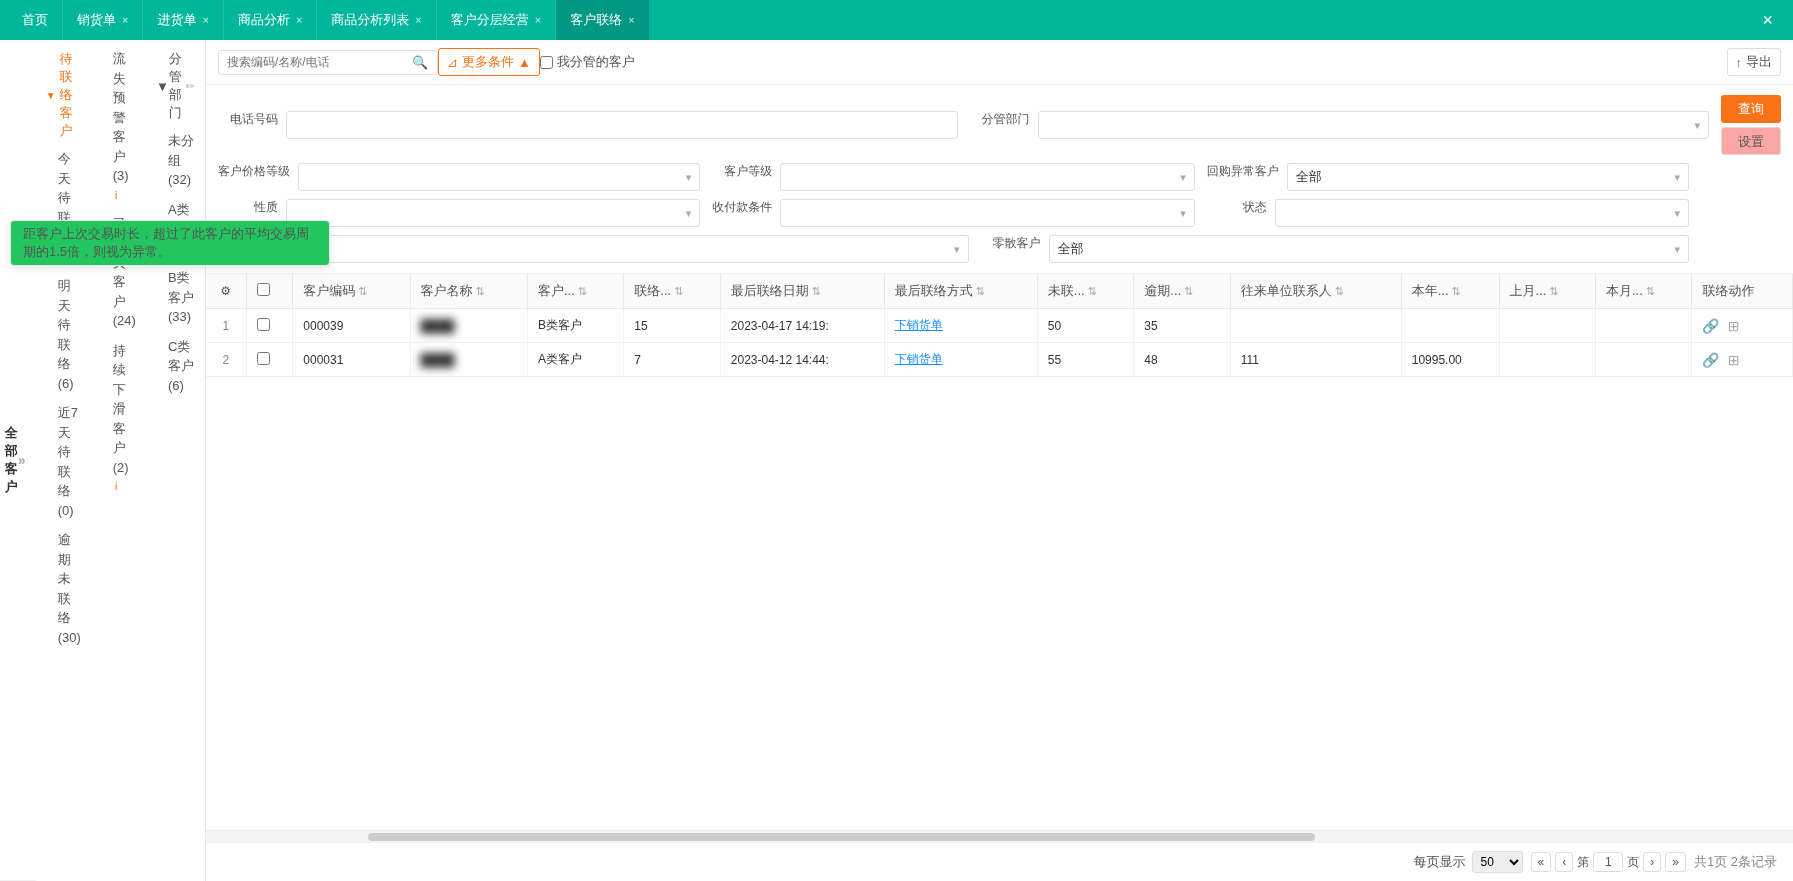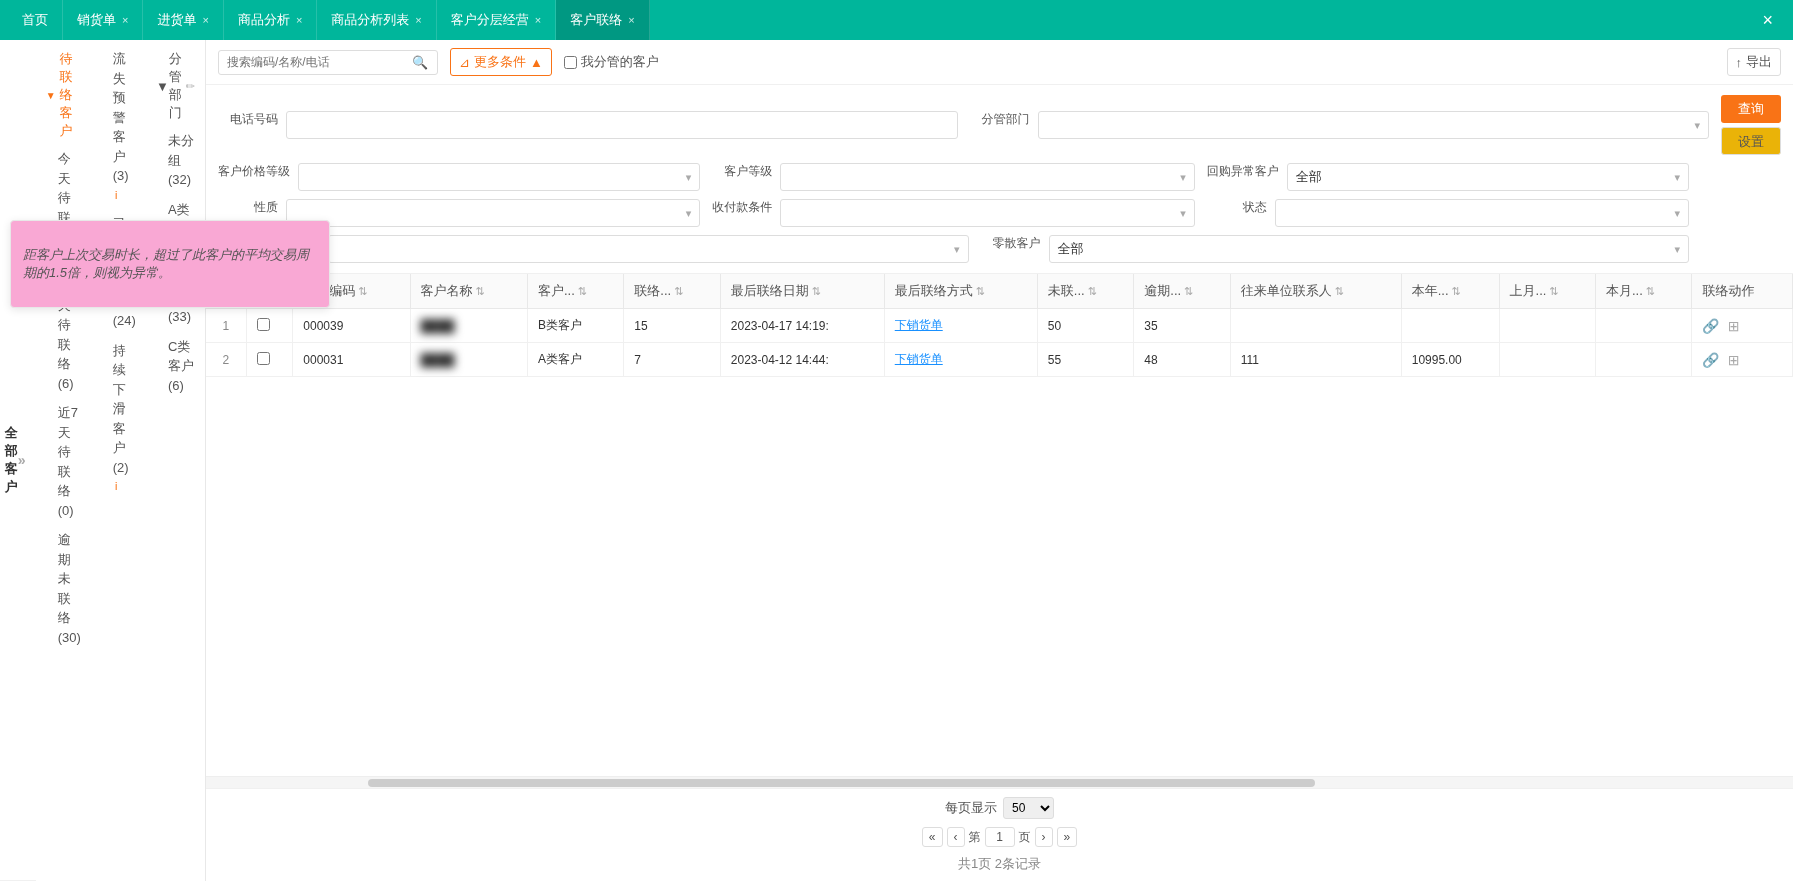--- a/index.html
+++ b/index.html
@@ -58,21 +58,21 @@
       display: flex; align-items: center; padding: 6px 10px 4px 10px;
       color: #555; font-size: 12px; cursor: pointer; font-weight: 500;
     }
 
     
     .content-area { flex: 1; display: flex; flex-direction: column; overflow: hidden; background: #fff; }
 
     
     .toolbar {
       display: flex; align-items: center; padding: 8px 12px; border-bottom: 1px solid #f0f0f0;
-      gap: 12px; flex-shrink: 0;
+      gap: 0; flex-shrink: 0;
     }
     .search-box {
       display: flex; align-items: center; border: 1px solid #ddd; border-radius: 3px;
       padding: 4px 8px; gap: 6px; width: 220px;
     }
     .search-box input { border: none; outline: none; font-size: 12px; flex: 1; color: #666; }
     .search-box .search-icon { color: #aaa; cursor: pointer; }
     .filter-btn {
       display: flex; align-items: center; gap: 4px; color: #f97316; cursor: pointer;
       font-size: 12px; padding: 4px 8px; border: 1px solid #f97316; border-radius: 3px;
@@ -103,21 +103,21 @@
       font-size: 12px; color: #333; outline: none; height: 28px;
       display: flex; align-items: center; justify-content: space-between; cursor: pointer;
       background: #fff;
     }
     .filter-select .arrow { color: #aaa; font-size: 11px; }
     .btn-query {
       background: #f97316; color: #fff; border: none; border-radius: 3px;
       padding: 5px 16px; cursor: pointer; font-size: 13px; height: 28px;
     }
     .btn-settings {
-      background: #eab308; color: #555; border: 1px solid #ddd; border-radius: 3px;
+      background: #fca5a5; color: #555; border: 1px solid #ddd; border-radius: 3px;
       padding: 5px 16px; cursor: pointer; font-size: 13px; height: 28px;
     }
     .filter-actions { display: flex; flex-direction: column; gap: 4px; }
 
     
     .table-container { flex: 1; overflow: auto; position: relative; }
     table { width: 100%; border-collapse: collapse; min-width: 900px; }
     thead tr { background: #fafafa; }
     th {
       padding: 8px 10px; text-align: left; font-weight: 500; color: #555;
@@ -138,21 +138,21 @@
     .action-icons { display: flex; gap: 8px; align-items: center; }
     .action-icon { color: #aaa; cursor: pointer; font-size: 14px; }
 
     
     .gear-col { width: 36px; text-align: center; }
 
     
     .table-footer {
       display: flex; align-items: center; justify-content: flex-end;
       padding: 8px 16px; border-top: 1px solid #f0f0f0; background: #fff;
-      gap: 8px; flex-shrink: 0; color: #555; font-size: 12px; flex-direction: column;
+      gap: 8px; flex-shrink: 0; color: #555; font-size: 12px;
     }
     .footer-per-page { display: flex; align-items: center; gap: 6px; }
     .footer-per-page select {
       border: 1px solid #ddd; border-radius: 3px; padding: 2px 4px;
       font-size: 12px; outline: none;
     }
     .footer-pager { display: flex; align-items: center; gap: 4px; }
     .pager-btn {
       border: 1px solid #ddd; border-radius: 3px; padding: 2px 6px;
       cursor: pointer; background: #fff; font-size: 12px; color: #555;
@@ -168,25 +168,24 @@
       height: 12px; background: #f5f5f5; display: flex; align-items: center;
       padding: 0 4px; border-top: 1px solid #eee;
     }
     .scroll-thumb {
       height: 8px; background: #ccc; border-radius: 4px; width: 60%;
       margin-left: 10%;
     }
 
     
     .tooltip-box {
-      position: absolute; left: 10px; top: 220px; background: #f9a8d4;
-      border: 1px solid #e8e8e8; border-radius: 4px; padding: 25px 12px;
+      position: absolute; left: 10px; top: 220px; background: #22c55e;
+      border: 1px solid #e8e8e8; border-radius: 4px; padding: 4px 12px;
       font-size: 12px; color: #555; max-width: 320px; box-shadow: 0 2px 8px rgba(0,0,0,0.1);
       z-index: 100;
-      font-style: italic;
     }
 
     .orange-bar { width: 4px; background: #f97316; height: 28px; border-radius: 2px; display: inline-block; margin-right: 4px; }
   </style>
 </head>
 <body>
 
 <div class="top-nav">
   <div class="nav-tab">
     <span>首页</span>

